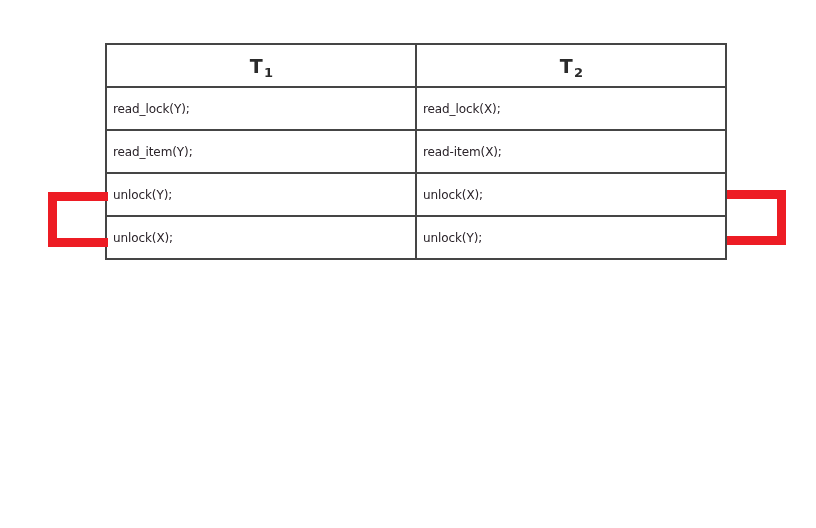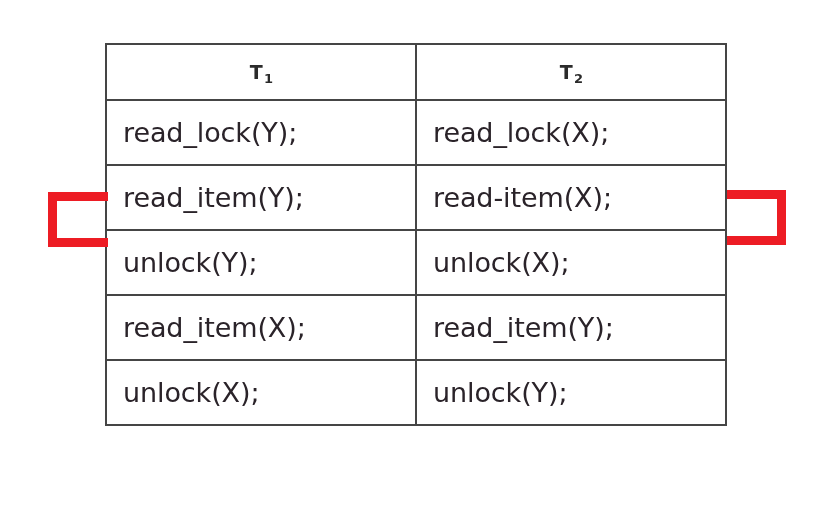--- a/index.html
+++ b/index.html
@@ -30,21 +30,21 @@
     top: 43px;
     width: 620px;
     border-collapse: collapse;
     table-layout: fixed;
     background: #ffffff;
   }
   #schedule-table td,
   #schedule-table th {
     border: 2px solid #454545;
     height: 43px;
-    padding: 16px;
+    padding: 6px;
     box-sizing: border-box;
     background: #ffffff;
     margin-top: 36px;
   }
   .col-t1 { width: 310px; }
   .col-t2 { width: 310px; }
 
   .hdr-cell {
     text-align: center;
     vertical-align: middle;
@@ -58,21 +58,21 @@
     font-weight: bold;
     vertical-align: baseline;
     position: relative;
     top: 4px;
     left: 1px;
   }
 
   .op-cell {
     text-align: left;
     vertical-align: middle;
-    font-size: 27px;
+    font-size: 12px;
     color: #2a2329;
     padding-left: 23px;
     letter-spacing: -0.1px;
     white-space: nowrap;
   }
 
   
   .bracket {
     position: absolute;
     box-sizing: border-box;
@@ -117,24 +117,20 @@
       </tr>
       <tr>
         <td class="op-cell">read_item(Y);</td>
         <td class="op-cell">read-item(X);</td>
       </tr>
       <tr>
         <td class="op-cell">unlock(Y);</td>
         <td class="op-cell">unlock(X);</td>
       </tr>
       <tr>
-        <td class="op-cell">read_item(X);</td>
-        <td class="op-cell">read_item(Y);</td>
-      </tr>
-      <tr>
         <td class="op-cell">unlock(X);</td>
         <td class="op-cell">unlock(Y);</td>
       </tr>
     </tbody>
   </table>
 
   <div class="bracket" id="bracket-left"></div>
   <div class="bracket" id="bracket-right"></div>
 
 </div>

